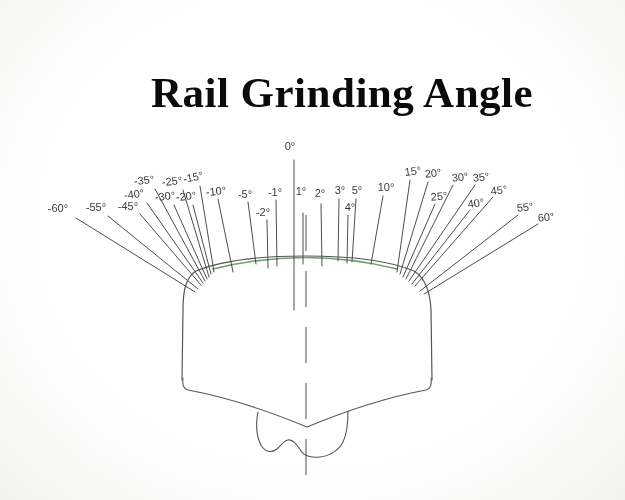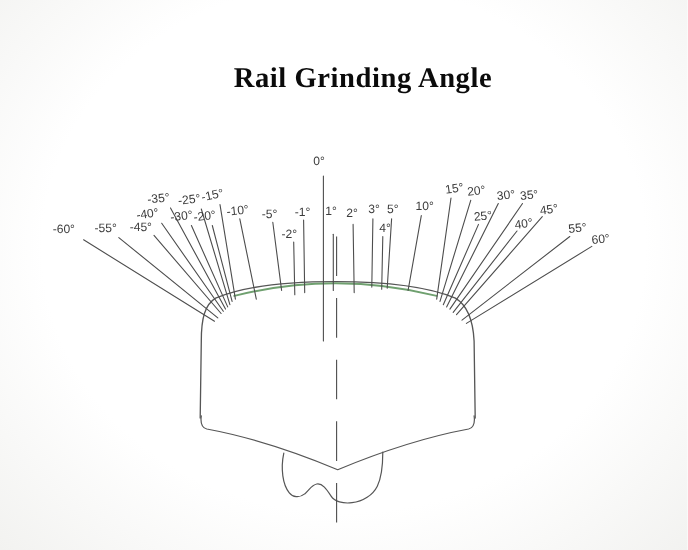--- a/index.html
+++ b/index.html
@@ -7,23 +7,23 @@
     width:625px;height:500px;overflow:hidden;
     background:#ffffff;
     font-family:"Liberation Sans", sans-serif;
   }
   .stage{
     position:relative;width:625px;height:500px;
     background:radial-gradient(ellipse at 50% 45%, #ffffff 62%, #f2f2f0 100%);
   }
   .title{
     position:absolute;left:330px;top:56px;transform:translateX(-50%);
-    margin:0;white-space:nowrap;
+    margin:12px;white-space:nowrap;
     font-family:"Liberation Serif", serif;
-    font-weight:700;font-size:26px;letter-spacing:.5px;color:#0b0b0b;
+    font-weight:700;font-size:43px;letter-spacing:.5px;color:#0b0b0b;
   }
   svg.diagram{position:absolute;left:0;top:0;}
   svg.diagram text{
     font-family:"Liberation Sans", sans-serif;
     font-size:11px;
   }
 </style>
 </head>
 <body>
 

